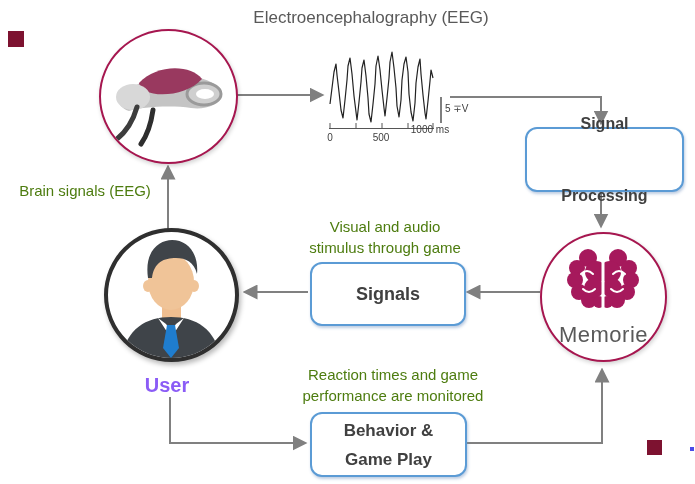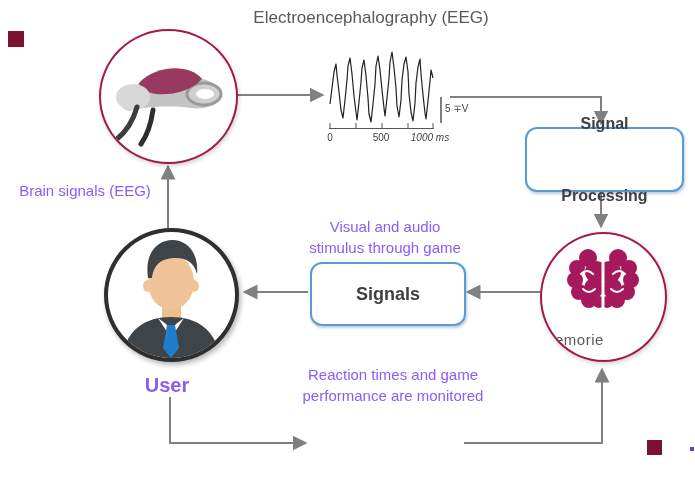--- a/index.html
+++ b/index.html
@@ -3,38 +3,38 @@
 <meta charset="utf-8">
 <style>
   html,body{margin:0;padding:0;background:#fff;}
   #canvas{
     position:relative;width:695px;height:484px;background:#ffffff;
     font-family:"Liberation Sans", sans-serif;overflow:hidden;
   }
   svg{display:block;}
   .layer{position:absolute;left:0;top:0;}
   
-  .note{position:absolute;color:#8b5cf6;font-size:15px;line-height:21px;text-align:center;}
+  .note{position:absolute;color:#4d7c0f;font-size:15px;line-height:21px;text-align:center;}
   .title{position:absolute;color:#595959;font-size:17px;line-height:24px;text-align:center;}
   
   .pbox{
     position:absolute;background:#ffffff;border:2px solid #5B9BD5;border-radius:12px;
     display:flex;flex-direction:column;align-items:center;justify-content:center;
     color:#404040;font-weight:bold;box-shadow:1px 2px 3px rgba(110,145,190,.45);
   }
   .pbox .l{white-space:nowrap;}
   
   .circle{position:absolute;background:#fff;border-radius:50%;overflow:hidden;}
   .c-crimson{border:2px solid #A6164F;box-shadow:1px 2px 4px rgba(0,0,0,.18);}
   .c-dark{border:4px solid #2F2F2F;box-shadow:2px 3px 5px rgba(0,0,0,.28);}
   .axis-label{position:absolute;color:#404040;font-size:10px;text-align:center;}
   .scale-label{position:absolute;color:#404040;font-size:10px;}
   .user-label{position:absolute;color:#8b5cf6;font-size:20px;font-weight:bold;text-align:center;}
-  .memorie-label{position:absolute;left:0;right:0;bottom:12px;text-align:left;color:#595959;
-    font-size:15px;font-weight:300;letter-spacing:.5px;margin-top:16px;}
+  .memorie-label{position:absolute;left:0;right:0;bottom:12px;text-align:center;color:#595959;
+    font-size:22px;font-weight:300;letter-spacing:.5px;margin-top:16px;}
   .corner{position:absolute;}
 </style>
 </head>
 <body>
 
 <div id="canvas">
 
   <svg class="layer" width="695" height="484" viewBox="0 0 695 484">
     <defs>
       <marker id="ah" viewBox="0 0 10 10" markerWidth="7.5" markerHeight="7.5" refX="7" refY="5" orient="auto">
@@ -66,21 +66,21 @@
   <div class="corner" style="left:8px;top:31px;width:16px;height:16px;background:#7D1230;"></div>
   <div class="corner" style="left:647px;top:440px;width:15px;height:15px;background:#7D1230;"></div>
   <div class="corner" style="left:690px;top:447px;width:4px;height:4px;background:#4A4AE8;"></div>
 
   <div class="title" style="left:171px;top:6px;width:400px;">
     <div>Electroencephalography (EEG)</div>
   </div>
 
   <div class="axis-label" style="left:320px;top:132px;width:20px;">0</div>
   <div class="axis-label" style="left:361px;top:132px;width:40px;">500</div>
-  <div class="axis-label" style="left:404px;top:132px;width:52px;font-style:italic;">1000 ms</div>
+  <div class="axis-label" style="left:404px;top:124px;width:52px;">1000 ms</div>
   <div class="scale-label" style="left:445px;top:103px;">5 ∓V</div>
 
   <div class="circle c-crimson" style="left:99px;top:29px;width:135px;height:131px;">
     <svg width="135" height="131" viewBox="0 0 135 131">
       <path d="M18,70 C28,52 58,42 86,45 C108,47 121,55 120,65 C119,74 104,79 90,77 C70,74 40,76 28,80 C22,78 18,74 18,70 Z" fill="#c4c4c4"></path>
       <ellipse cx="103" cy="63" rx="17" ry="11" fill="#cfcfcf" stroke="#9a9a9a" stroke-width="3"></ellipse>
       <ellipse cx="104" cy="63" rx="9" ry="5" fill="#ffffff"></ellipse>
       <path d="M38,52 C55,33 90,33 101,48 C88,63 58,67 45,60 C40,56 38,54 38,52 Z" fill="#99395F"></path>
       <ellipse cx="32" cy="66" rx="17" ry="13" fill="#d8d8d8"></ellipse>
       <path d="M36,76 C32,90 26,100 16,108" stroke="#3d3d3d" stroke-width="5" fill="none" stroke-linecap="round"></path>
@@ -135,20 +135,24 @@
 
   <div class="pbox" style="left:525px;top:127px;width:155px;height:61px;font-size:16px;line-height:28px;gap:44px;">
     <div class="l">Signal</div>
     <div class="l">Processing</div>
   </div>
 
   <div class="pbox" style="left:310px;top:262px;width:152px;height:60px;font-size:18px;">
     <div class="l">Signals</div>
   </div>
 
+  <div class="pbox" style="left:310px;top:412px;width:153px;height:61px;font-size:17px;line-height:29px;">
+    <div class="l">Behavior &amp;</div>
+    <div class="l">Game Play</div>
+  </div>
 
   <div class="note" style="left:-1px;top:180px;width:172px;">
     <div>Brain signals (EEG)</div>
   </div>
 
   <div class="note" style="left:265px;top:216px;width:240px;">
     <div>Visual and audio</div>
     <div>stimulus through game</div>
   </div>
 

